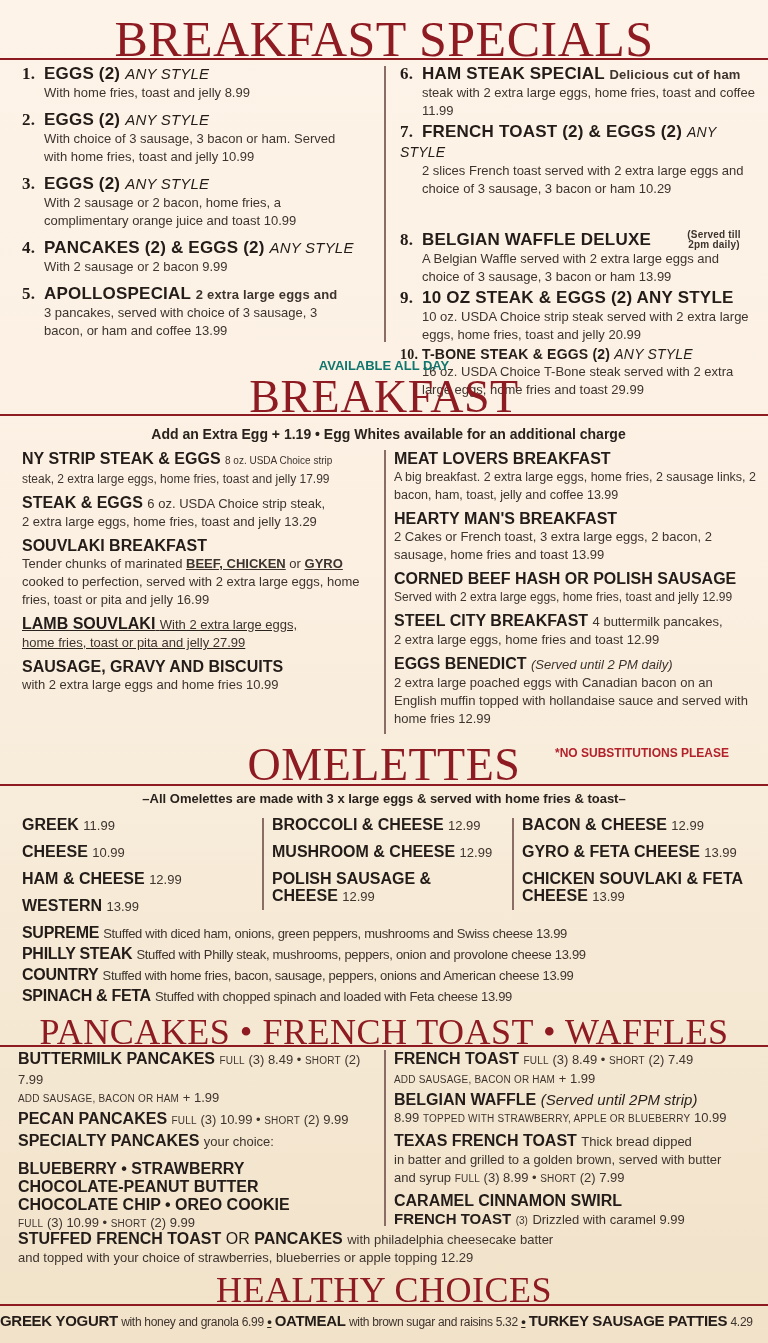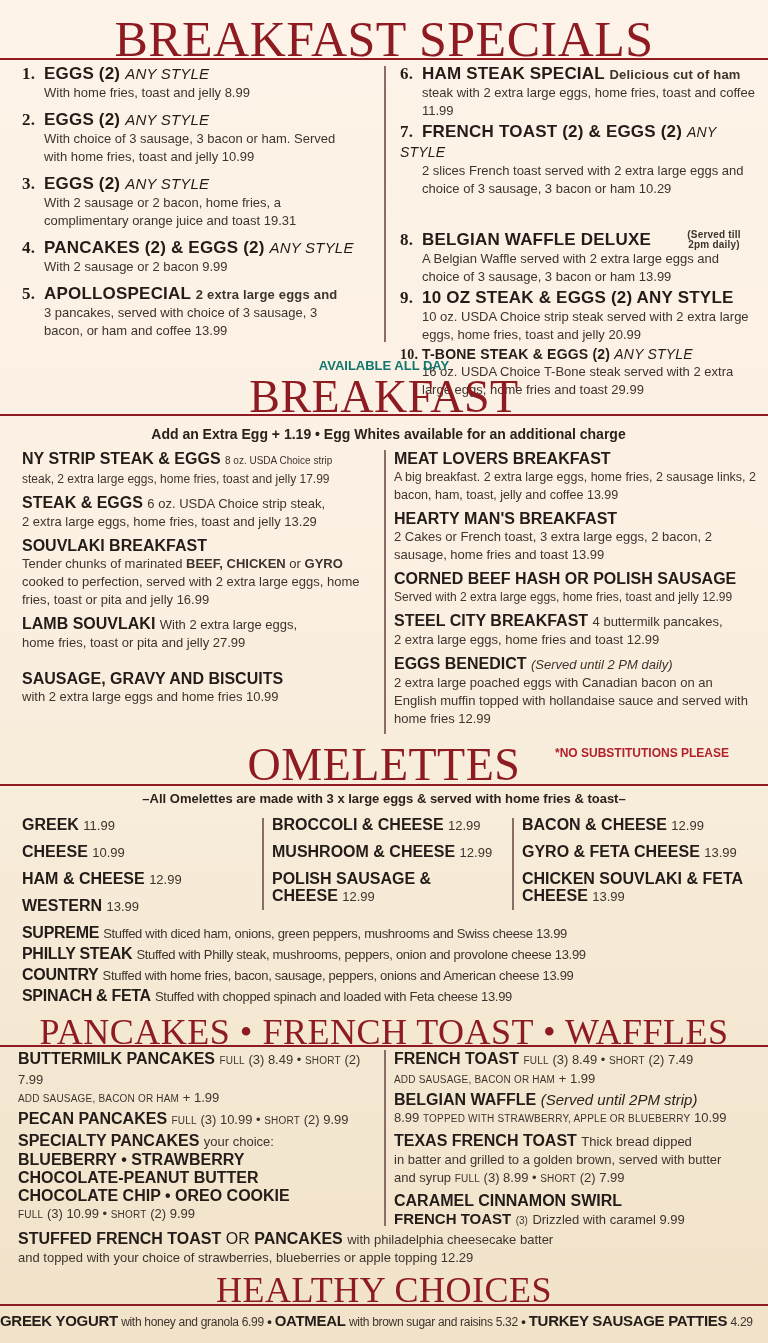--- a/index.html
+++ b/index.html
@@ -15,21 +15,21 @@
     font-family: "Liberation Serif", "DejaVu Serif", serif;
     color: #8e1b22;
     text-align: center;
     line-height: 1;
     letter-spacing: 0.5px;
     position: absolute; left: 0; width: 768px;
     border-bottom: 2px solid #8e1b22;
   }
   .divider-v { position: absolute; width: 2px; background: #8a6e66; }
   .it { font-style: italic; font-weight: normal; }
-  .b { font-weight: bold; }
+  .b { font-weight: bold; text-decoration: underline; }
   .item-title { font-weight: bold; font-size: 17px; color: #231c18; letter-spacing: 0.2px; }
   .desc { font-size: 13px; color: #3e342e; line-height: 18px; }
   .sc { font-size: 10px; text-transform: uppercase; letter-spacing: 0.2px; }
   .abs { position: absolute; }
   .num { display: inline-block; width: 22px; font-family: "Liberation Serif", "DejaVu Serif", serif; font-weight: bold; }
   .indent { padding-left: 22px; }
   .small-title { font-weight: bold; font-size: 16px; color: #231c18; }
   .red-note { color: #b3212b; font-weight: bold; font-size: 12px; }
   .cond { font-family: "Liberation Sans", sans-serif; letter-spacing: -0.3px; }
 </style>
@@ -46,21 +46,21 @@
     <div style="margin-bottom:8px;">
       <div class="item-title"><span class="num">1.</span><span>EGGS (2)</span> <span class="it" style="font-size:15px;">ANY STYLE</span></div>
       <div class="desc indent">With home fries, toast and jelly 8.99</div>
     </div>
     <div style="margin-bottom:8px;">
       <div class="item-title"><span class="num">2.</span><span>EGGS (2)</span> <span class="it" style="font-size:15px;">ANY STYLE</span></div>
       <div class="desc indent" style="width:320px;">With choice of 3 sausage, 3 bacon or ham. Served with home fries, toast and jelly 10.99</div>
     </div>
     <div style="margin-bottom:8px;">
       <div class="item-title"><span class="num">3.</span><span>EGGS (2)</span> <span class="it" style="font-size:15px;">ANY STYLE</span></div>
-      <div class="desc indent" style="width:320px;">With 2 sausage or 2 bacon, home fries, a complimentary orange juice and toast 19.31</div>
+      <div class="desc indent" style="width:320px;">With 2 sausage or 2 bacon, home fries, a complimentary orange juice and toast 10.99</div>
     </div>
     <div style="margin-bottom:8px;">
       <div class="item-title"><span class="num">4.</span><span>PANCAKES (2) &amp; EGGS (2)</span> <span class="it" style="font-size:15px;">ANY STYLE</span></div>
       <div class="desc indent">With 2 sausage or 2 bacon 9.99</div>
     </div>
     <div>
       <div class="item-title"><span class="num">5.</span><span>APOLLOSPECIAL</span> <span class="desc">2 extra large eggs and</span></div>
       <div class="desc indent" style="width:320px;">3 pancakes, served with choice of 3 sausage, 3 bacon, or ham and coffee 13.99</div>
     </div>
   </div>
@@ -101,21 +101,21 @@
       <div class="desc" style="font-size:12px;">steak, 2 extra large eggs, home fries, toast and jelly 17.99</div>
     </div>
     <div style="margin-bottom:6px;">
       <div><span class="small-title">STEAK &amp; EGGS</span> <span class="desc">6 oz. USDA Choice strip steak,</span></div>
       <div class="desc">2 extra large eggs, home fries, toast and jelly 13.29</div>
     </div>
     <div style="margin-bottom:6px;">
       <div class="small-title">SOUVLAKI BREAKFAST</div>
       <div class="desc"><span>Tender chunks of marinated </span><span class="b">BEEF, CHICKEN</span><span> or </span><span class="b">GYRO</span><span> cooked to perfection, served with 2 extra large eggs, home fries, toast or pita and jelly 16.99</span></div>
     </div>
-    <div style="margin-bottom:18px;">
+    <div style="margin-bottom:6px;text-decoration:underline;">
       <div><span class="small-title">LAMB SOUVLAKI</span> <span class="desc">With 2 extra large eggs,</span></div>
       <div class="desc">home fries, toast or pita and jelly 27.99</div>
     </div>
     <div>
       <div class="small-title">SAUSAGE, GRAVY AND BISCUITS</div>
       <div class="desc">with 2 extra large eggs and home fries 10.99</div>
     </div>
   </div>
 
   <div class="abs" style="left:394px;top:450px;width:370px;">
@@ -181,21 +181,21 @@
       <span class="desc"><span class="sc">FULL</span> <span>(3) 8.49</span> • <span class="sc">SHORT</span> <span>(2) 7.99</span></span>
     </div>
     <div class="desc" style="margin-bottom:2px;"><span class="sc">ADD SAUSAGE, BACON OR HAM</span> <span>+ 1.99</span></div>
     <div>
       <span class="small-title">PECAN PANCAKES</span>
       <span class="desc"><span class="sc">FULL</span> <span>(3) 10.99</span> • <span class="sc">SHORT</span> <span>(2) 9.99</span></span>
     </div>
     <div style="margin-top:2px;">
       <span class="small-title">SPECIALTY PANCAKES</span> <span class="desc">your choice:</span>
     </div>
-    <div class="small-title" style="line-height:18px;margin-top:0;">BLUEBERRY • STRAWBERRY</div>
+    <div class="small-title" style="line-height:18px;margin-top:9px;">BLUEBERRY • STRAWBERRY</div>
     <div class="small-title" style="line-height:18px;">CHOCOLATE-PEANUT BUTTER</div>
     <div class="small-title" style="line-height:18px;">CHOCOLATE CHIP • OREO COOKIE</div>
     <div class="desc"><span class="sc">FULL</span> <span>(3) 10.99</span> • <span class="sc">SHORT</span> <span>(2) 9.99</span></div>
   </div>
 
   <div class="abs" style="left:394px;top:1050px;width:370px;">
     <div>
       <span class="small-title">FRENCH TOAST</span>
       <span class="desc"><span class="sc">FULL</span> <span>(3) 8.49</span> • <span class="sc">SHORT</span> <span>(2) 7.49</span></span>
     </div>

